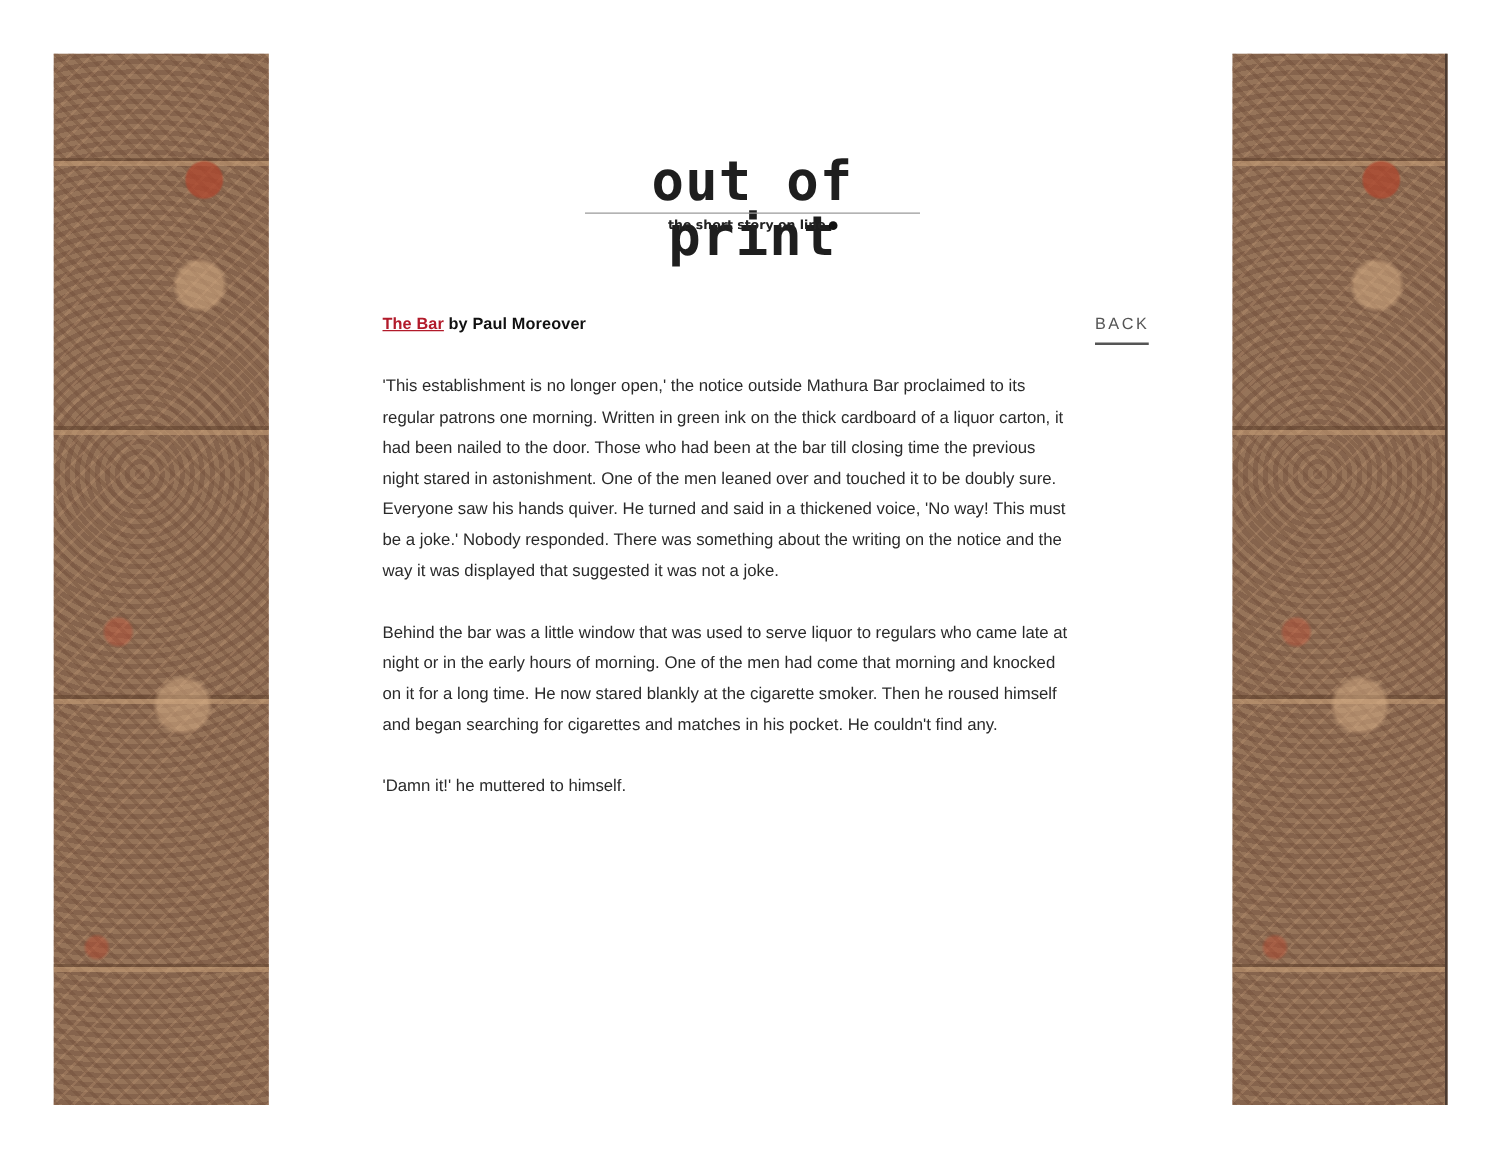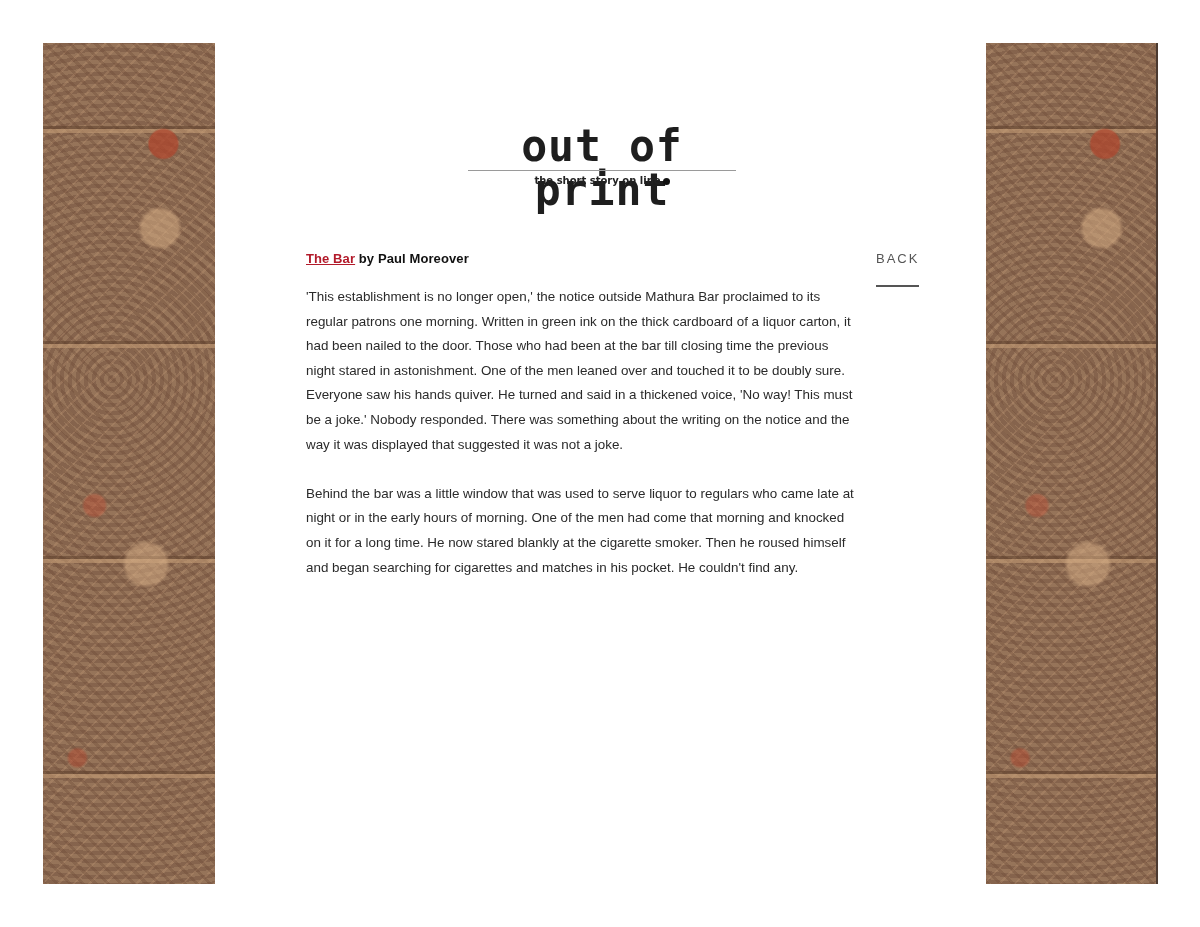--- a/index.html
+++ b/index.html
@@ -103,29 +103,29 @@
       text-decoration: underline;
     }
     .back-link {
       position: absolute;
       left: 876px;
       top: 251px;
       font-size: 13px;
       letter-spacing: 2px;
       color: #555;
       text-decoration: none;
-      padding-bottom: 19px;
+      padding-bottom: 8px;
       border-bottom: 2px solid #555;
       cursor: pointer;
     }
 
     .story-body {
       position: absolute;
       left: 306px;
-      top: 285px;
+      top: 297px;
       width: 548px;
       font-size: 13.4px;
       line-height: 24.6px;
       color: #2a2a2a;
     }
     .story-body p {
       margin: 0 0 24.6px 0;
     }
   </style>
 </head>
@@ -143,13 +143,14 @@
 <div class="story-header">
   <span class="story-title">The Bar</span>
   <span>by Paul Moreover</span>
 </div>
 
 <a class="back-link">BACK</a>
 
 <div class="story-body">
   <p>'This establishment is no longer open,' the notice outside Mathura Bar proclaimed to its regular patrons one morning. Written in green ink on the thick cardboard of a liquor carton, it had been nailed to the door. Those who had been at the bar till closing time the previous night stared in astonishment. One of the men leaned over and touched it to be doubly sure. Everyone saw his hands quiver. He turned and said in a thickened voice, 'No way! This must be a joke.' Nobody responded. There was something about the writing on the notice and the way it was displayed that suggested it was not a joke.</p>
   <p>Behind the bar was a little window that was used to serve liquor to regulars who came late at night or in the early hours of morning. One of the men had come that morning and knocked on it for a long time. He now stared blankly at the cigarette smoker. Then he roused himself and began searching for cigarettes and matches in his pocket. He couldn't find any.</p>
+  <p>'Damn it!' he muttered to himself.</p>
 </div>
 
 </body></html>

